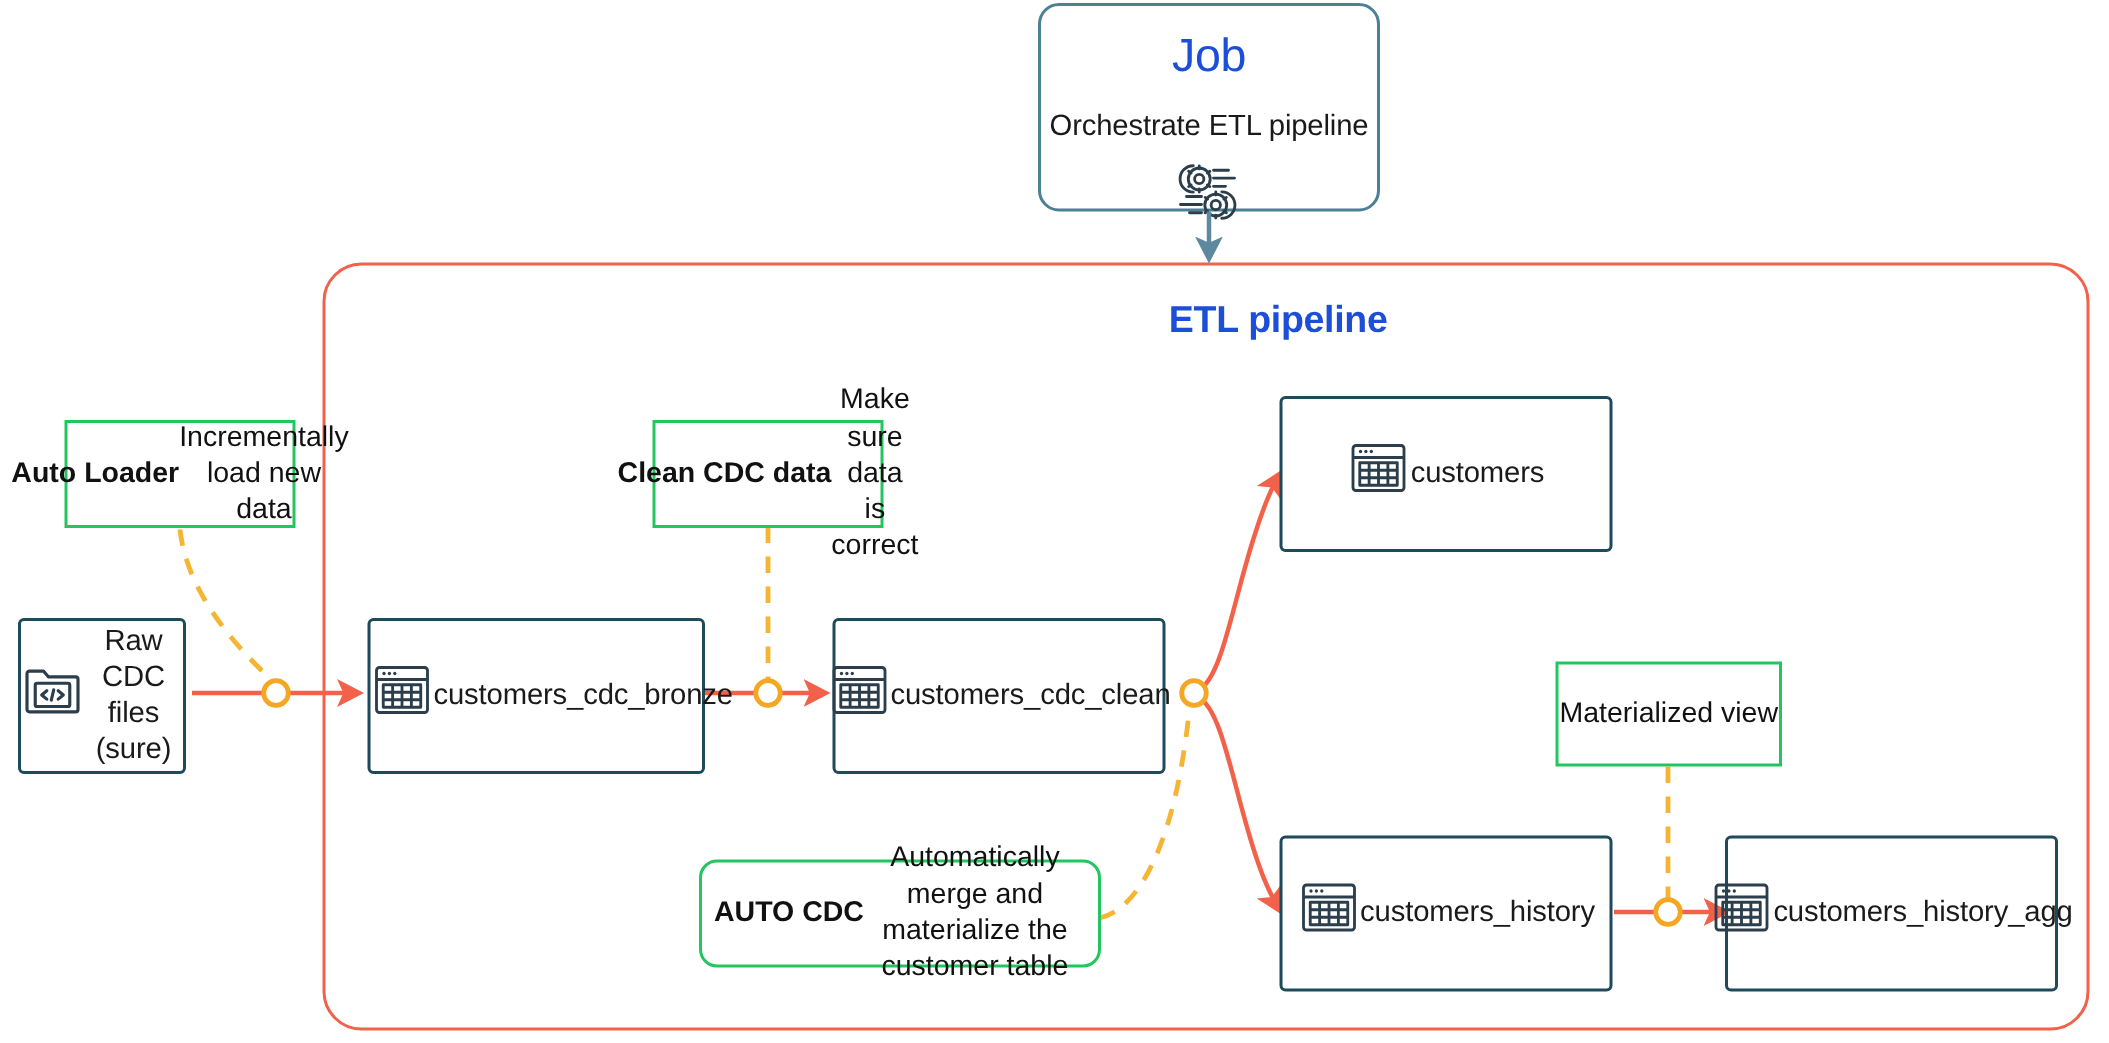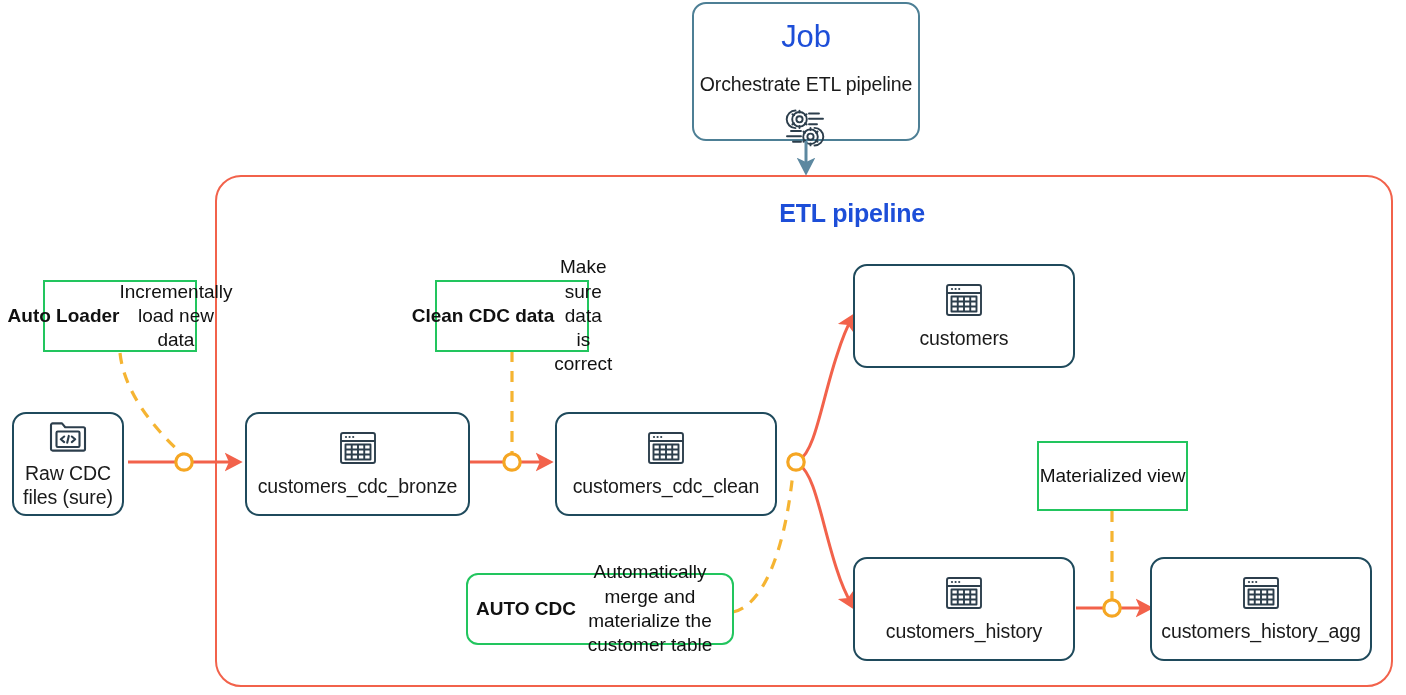--- a/index.html
+++ b/index.html
@@ -27,23 +27,22 @@
     pointer-events: none;
   }
   svg.layer * { pointer-events: auto; }
 
   
   .node {
     position: absolute;
     box-sizing: border-box;
     background: #ffffff;
     border: 2.5px solid #1f4a5c;
-    border-radius: 14px;
+    border-radius: 4px;
     display: flex;
-    flex-direction: column;
     align-items: center;
     justify-content: center;
   }
   .node-label {
     font-size: 19.5px;
     color: #1a1a1a;
     letter-spacing: -0.1px;
     white-space: nowrap;
     text-align: center;
     line-height: 1.2;
@@ -204,21 +203,21 @@
           <path d="M17.2 17.5 L13.8 20.3 L17.2 23.1"></path>
           <path d="M24.8 17.5 L28.2 20.3 L24.8 23.1"></path>
           <path d="M21.8 16.9 L20.2 23.7"></path>
         </g>
       </svg>
     </div>
     <div class="node-label" style="white-space:pre-line;">Raw CDC
 files (sure)</div>
   </div>
 
-  <div class="node" style="left:245px; top:412px; width:225px; height:104px;">
+  <div class="node" style="left:245px; top:412px; width:225px; height:104px;justify-content:space-between;">
     <div class="icon-wrap">
       <svg width="42" height="36" viewBox="0 0 42 36">
         <g fill="none" stroke="#2c3e4c" stroke-width="1.9" stroke-linejoin="round">
           <rect x="4" y="3" width="34" height="30" rx="2"></rect>
           <path d="M4 11 H38"></path>
           <rect x="8.5" y="14.5" width="25" height="15"></rect>
           <path d="M8.5 19.5 H33.5 M8.5 24.5 H33.5"></path>
           <path d="M14.75 14.5 V29.5 M21 14.5 V29.5 M27.25 14.5 V29.5"></path>
         </g>
         <g fill="#2c3e4c">

